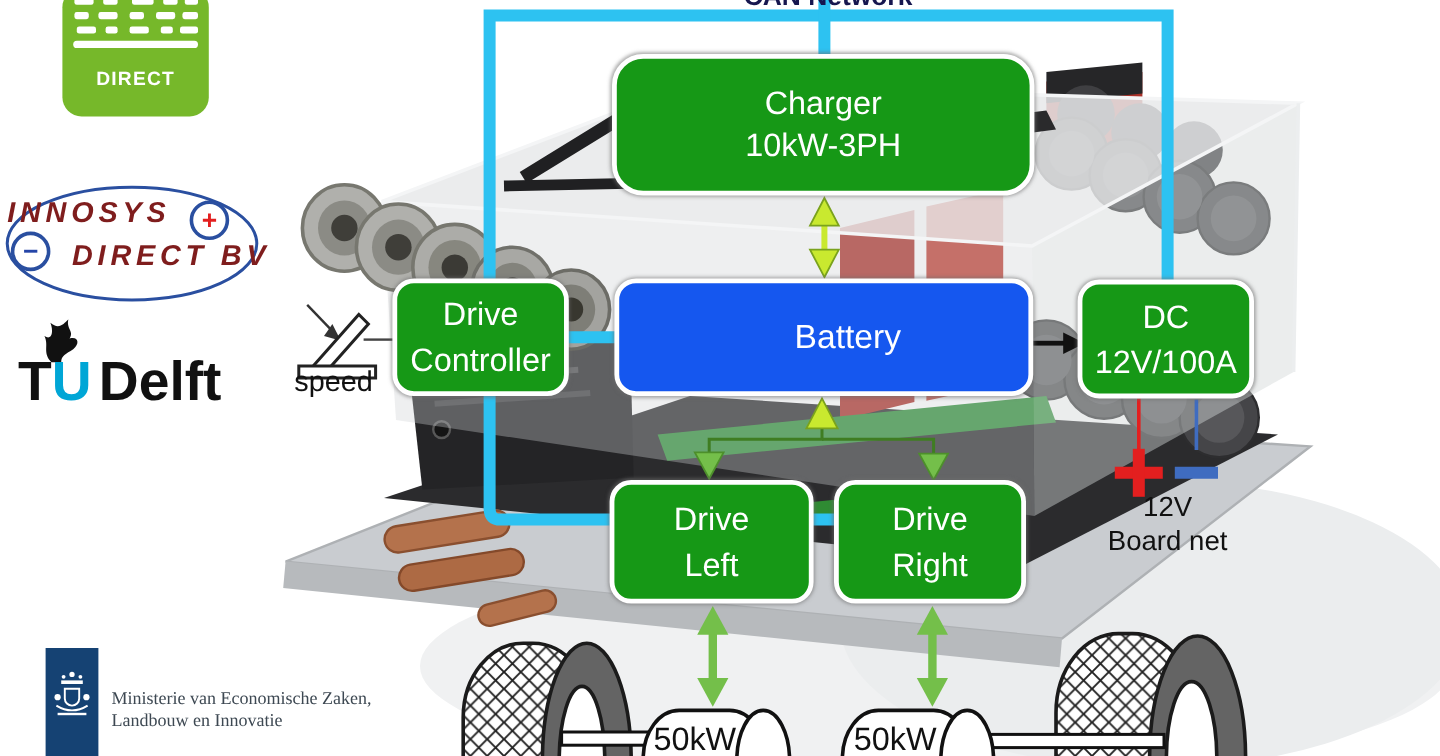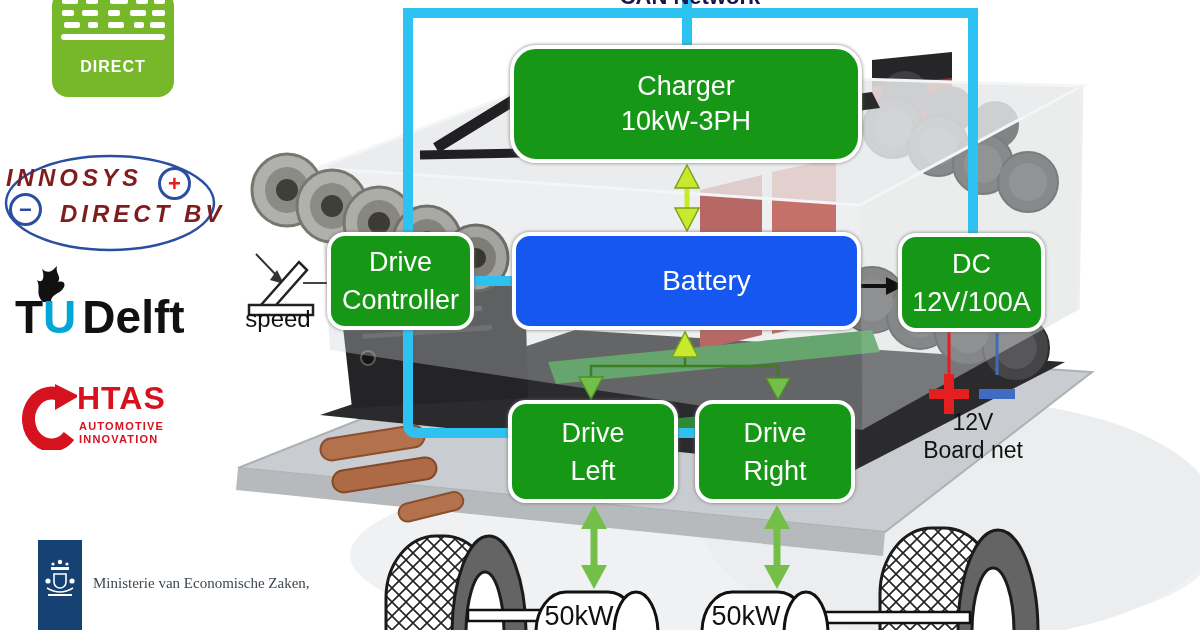--- a/index.html
+++ b/index.html
@@ -318,44 +318,36 @@
     <svg width="50" height="36" viewBox="0 0 50 36" style="left:12px;top:-2px;">
       <path d="M 16,36 C 8,28 14,22 10,14 C 16,18 18,11 15,3 C 22,9 26,4 30,0 C 28,8 35,10 31,16 C 38,14 40,20 34,25 C 28,29 24,30 24,36 Z" fill="#111"></path>
     </svg>
     <div class="row">
       <span>T</span>
         <span class="u">U</span>
         <span class="rest">Delft</span>
     </div>
   </div>
 
-  <div class="htas">
-    <svg width="62" height="68" viewBox="0 0 62 68" style="left:0px;top:4px;">
-      <path d="M 50,16 A 23,26 0 1 0 54,54" fill="none" stroke="#d5121e" stroke-width="13"></path>
-      <polygon points="40,2 64,14 40,28" fill="#d5121e"></polygon>
-    </svg>
-    <div class="name">HTAS</div>
-    <div class="sub" style="top:42px;">AUTOMOTIVE</div>
-    <div class="sub" style="top:55px;">INNOVATION</div>
-  </div>
 
   <div class="ministry">
     <div class="bar">
       <svg width="44" height="90" viewBox="0 0 44 90">
         <g fill="#ffffff" stroke="#ffffff">
           <rect x="13" y="27" width="18" height="3" stroke="none"></rect>
           <circle cx="15" cy="24" r="1.6" stroke="none"></circle>
             <circle cx="22" cy="22" r="2.2" stroke="none"></circle>
             <circle cx="29" cy="24" r="1.6" stroke="none"></circle>
           <path d="M 16,34 h 12 v 8 a 6,6 0 0 1 -12,0 Z" fill="none" stroke-width="1.6"></path>
           <circle cx="10" cy="41" r="2.6" stroke="none"></circle>
             <circle cx="34" cy="41" r="2.6" stroke="none"></circle>
           <path d="M 9,48 q 13,8 26,0" fill="none" stroke-width="1.6"></path>
           <rect x="10" y="54" width="24" height="2" stroke="none"></rect>
         </g>
       </svg>
     </div>
     <div class="txt">
       <div>Ministerie van Economische Zaken,</div>
+      <div>Landbouw en Innovatie</div>
     </div>
   </div>
 
 </div>
 
 </body></html>

